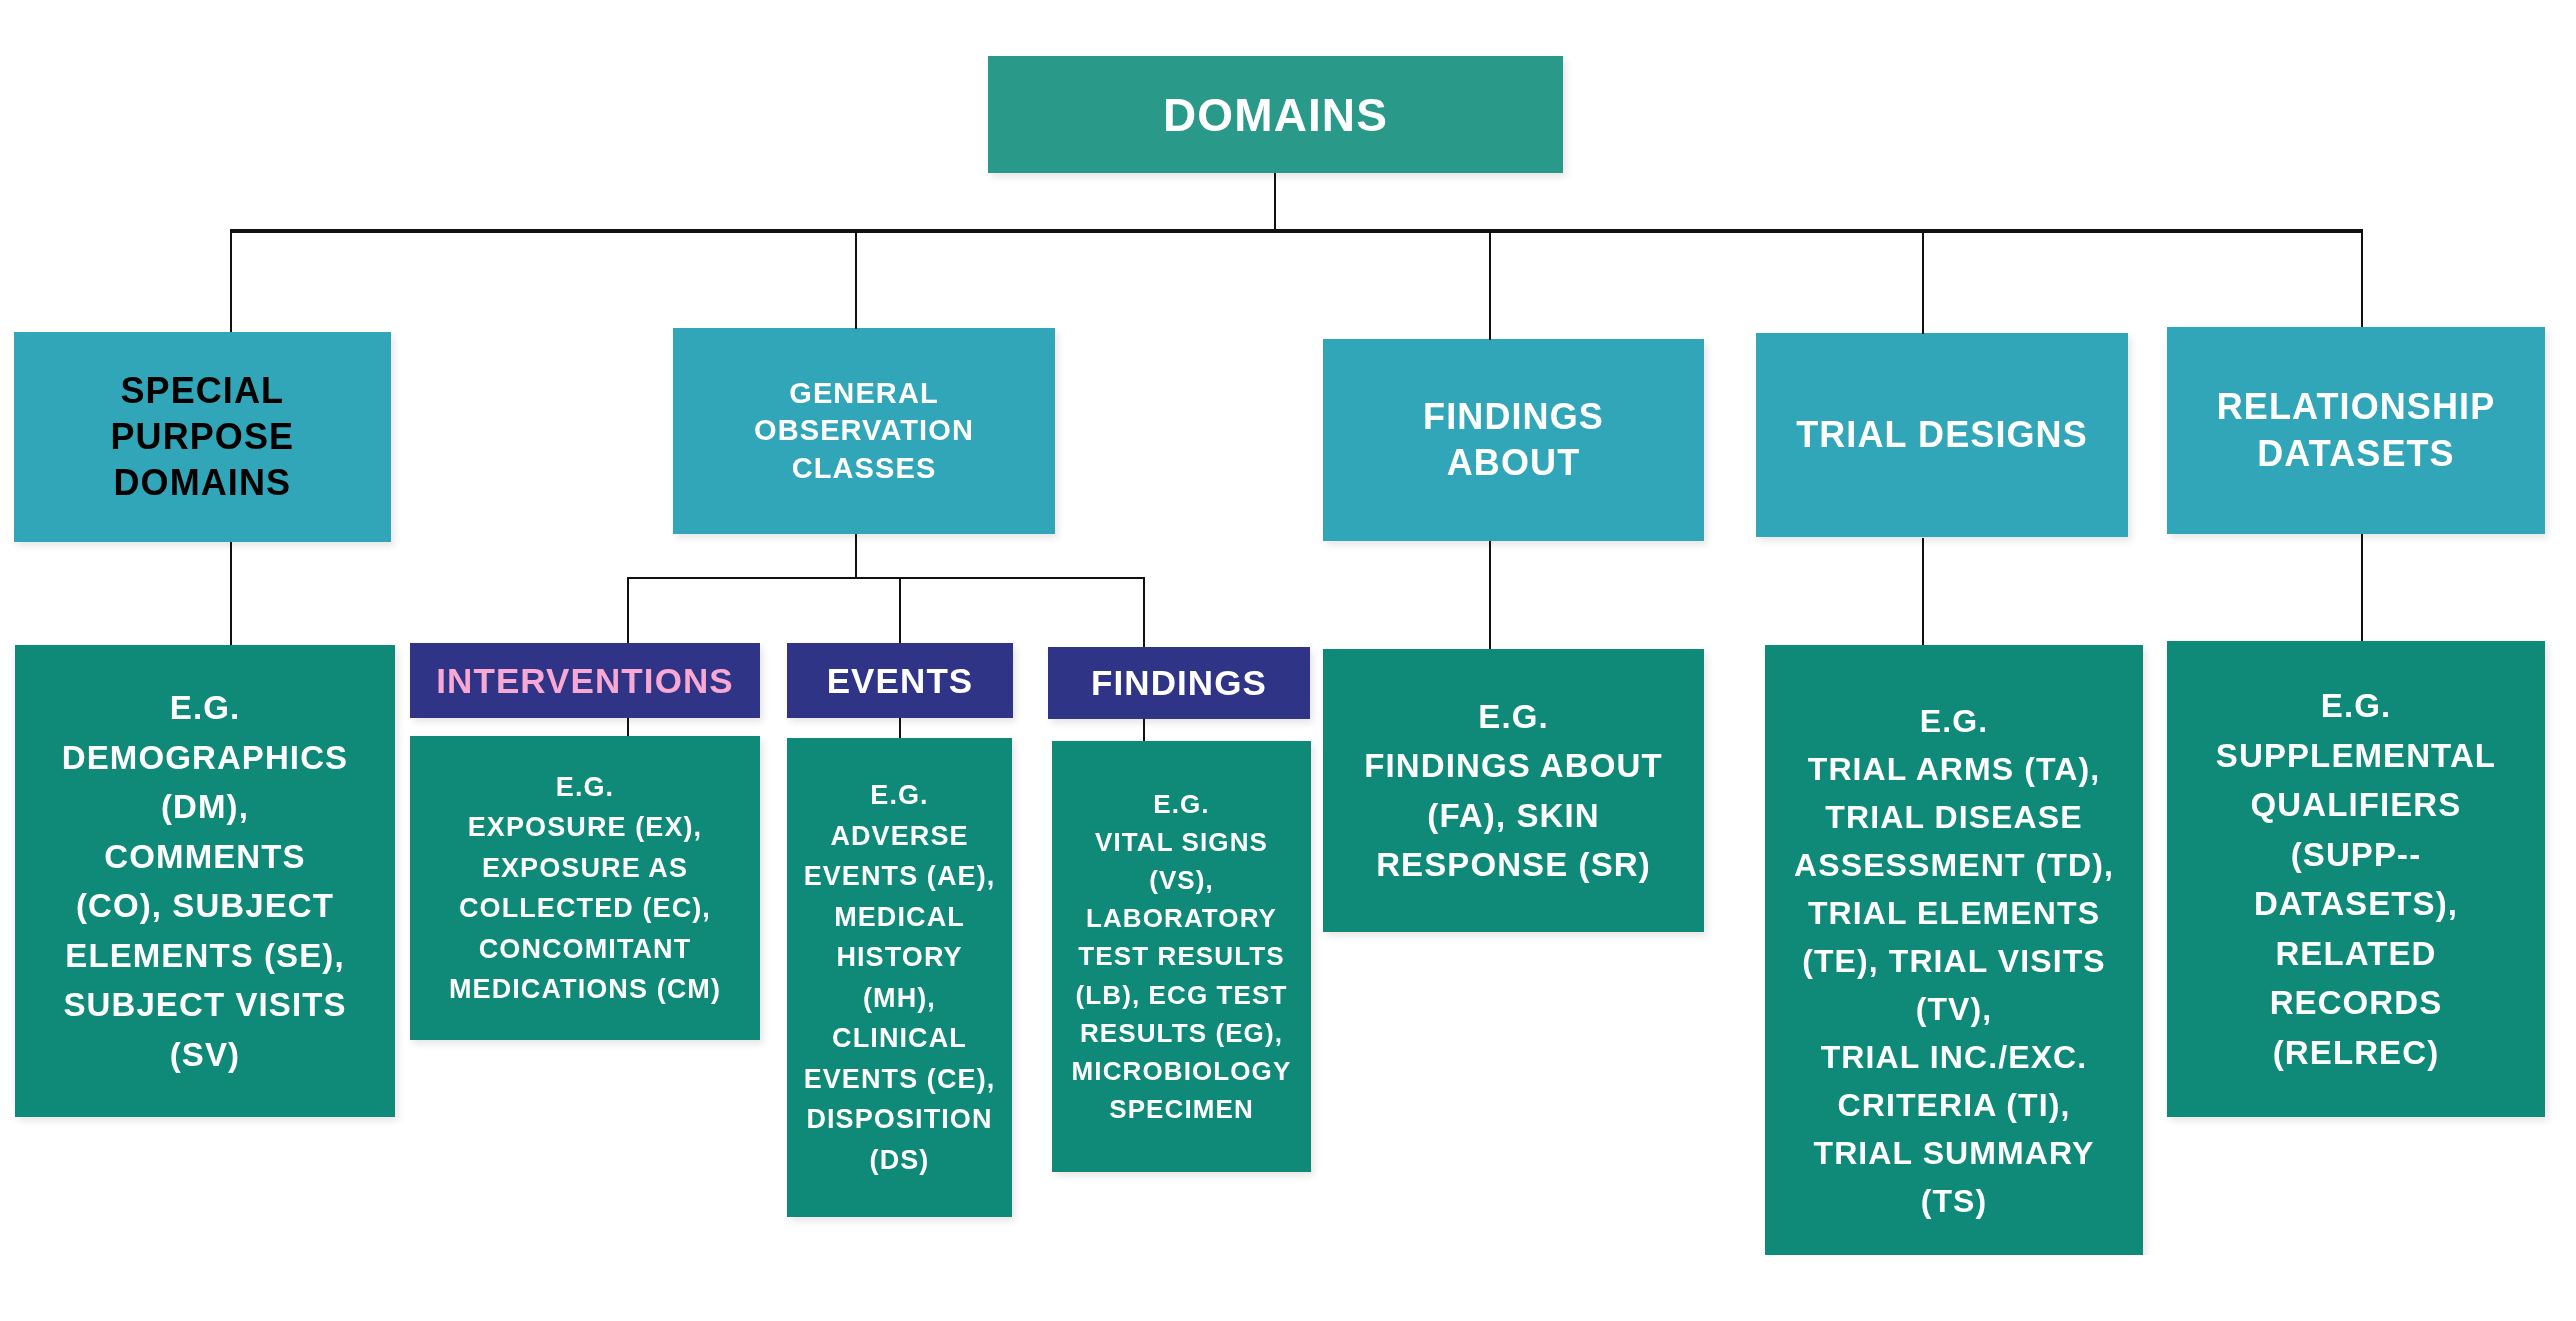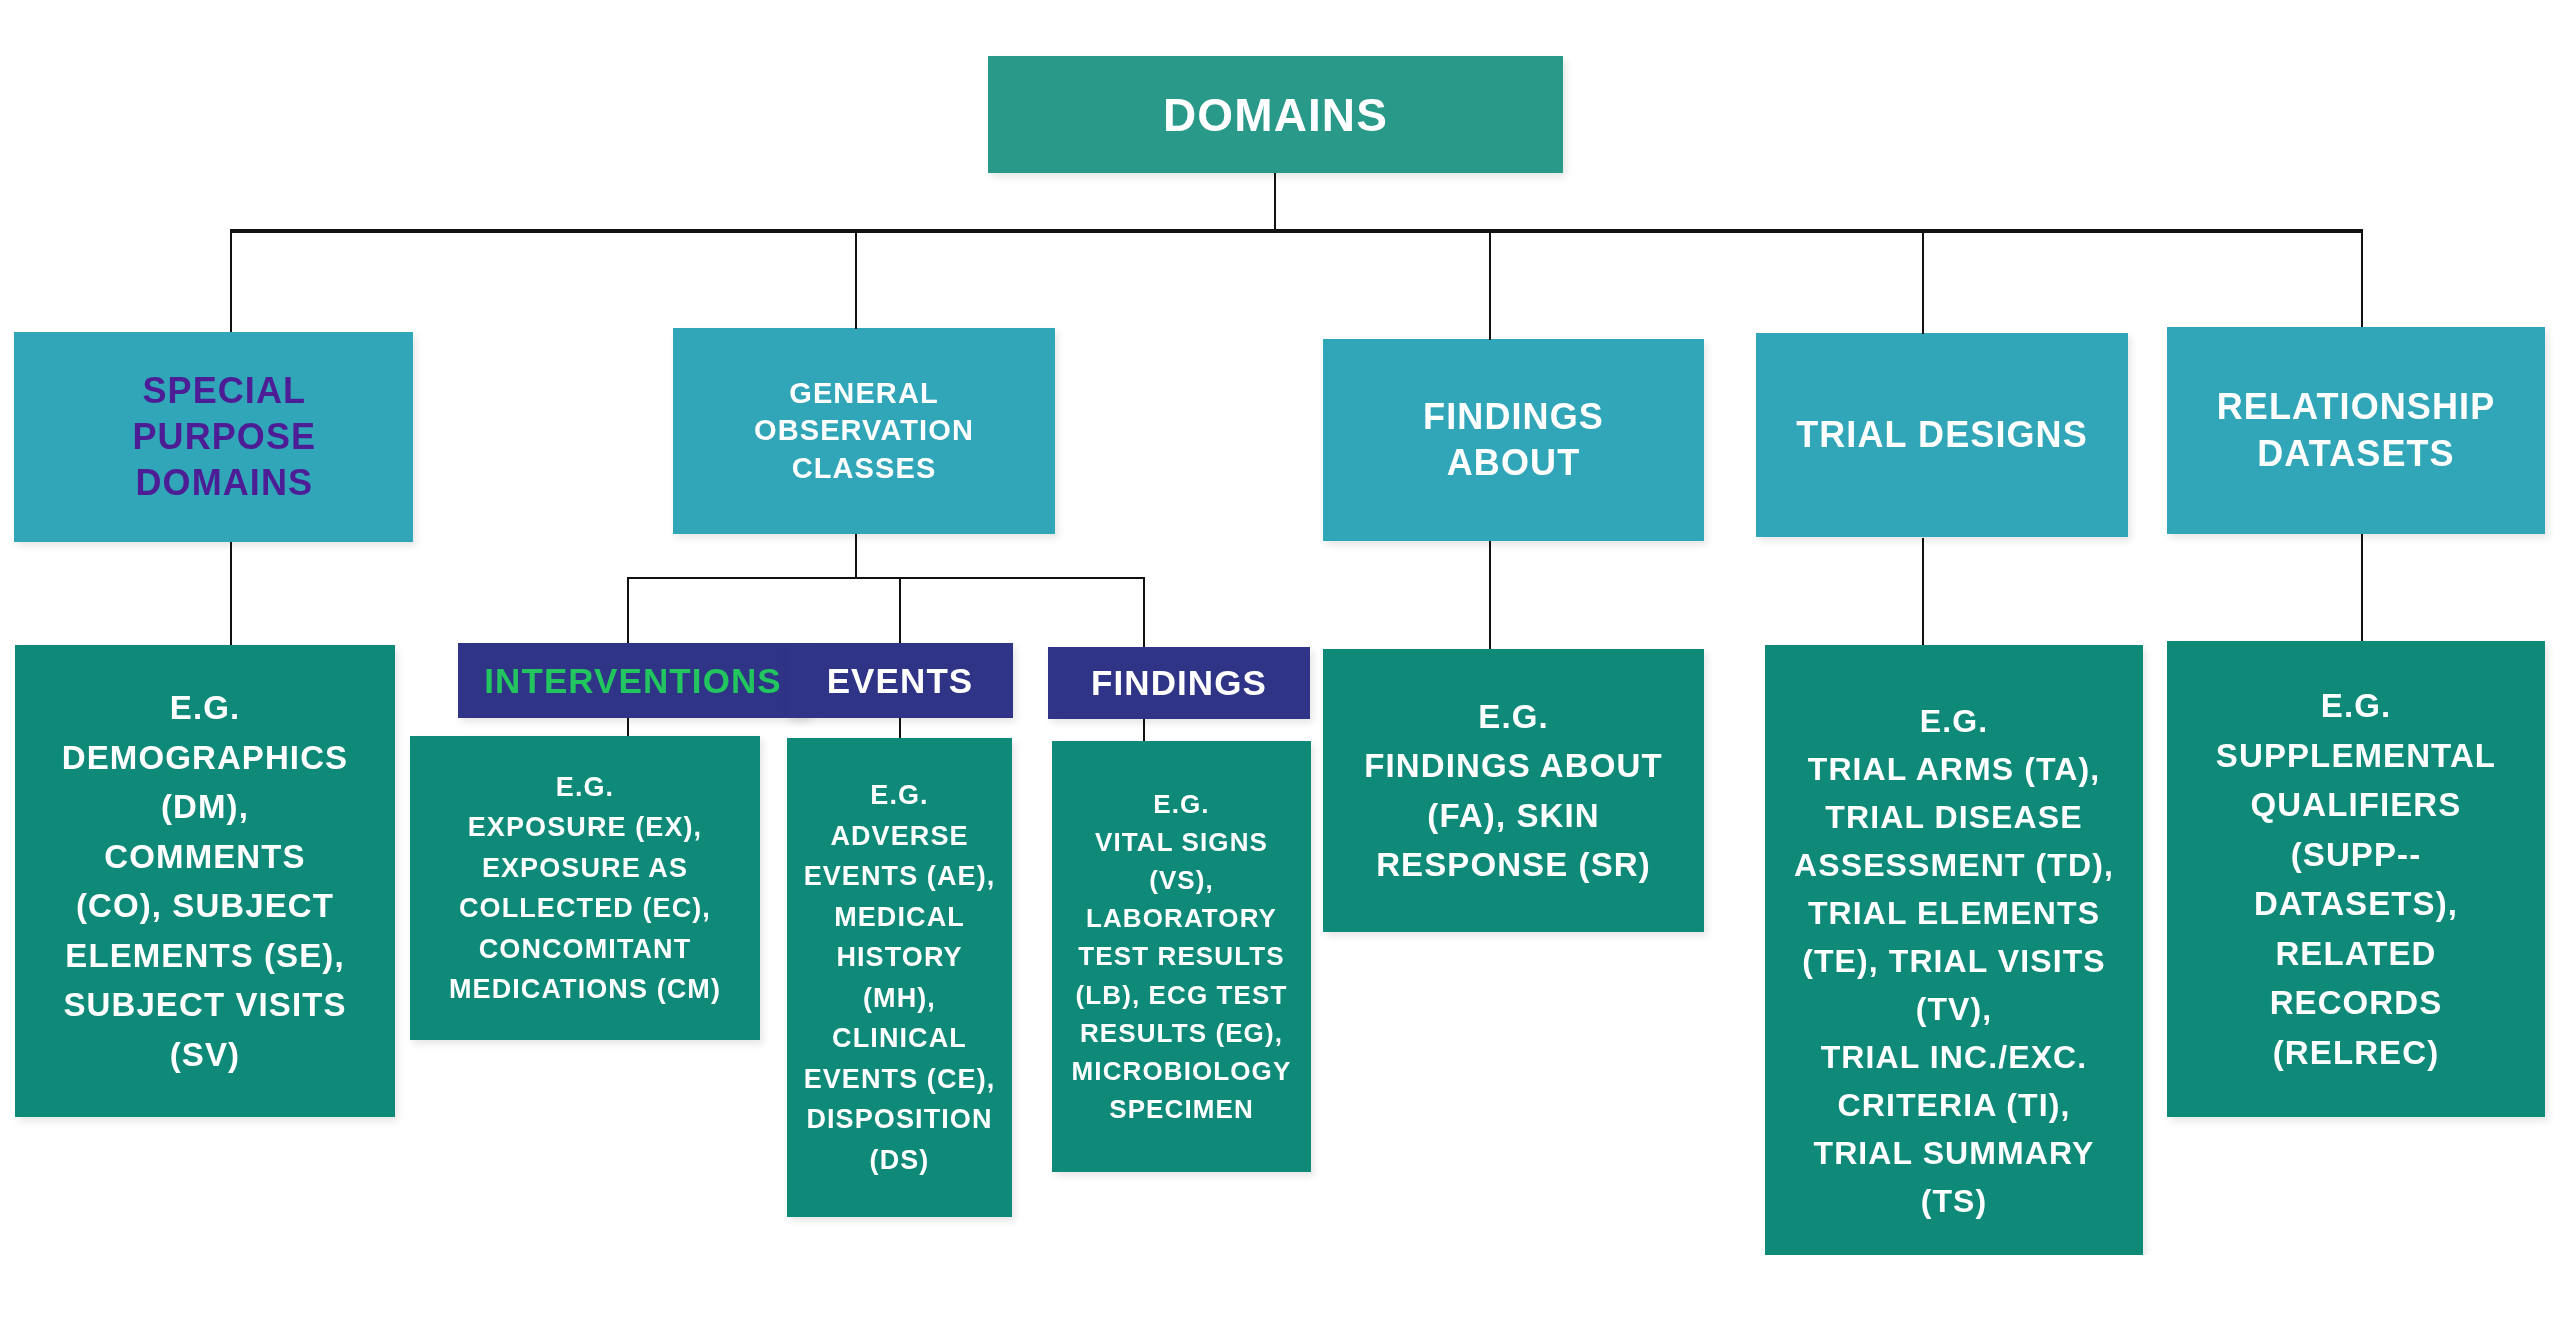--- a/index.html
+++ b/index.html
@@ -78,33 +78,33 @@
   #ln-td-det      { left: 1922px; top: 538px; width: 2.2px;    height: 107px; }
   #ln-rd-det      { left: 2361px; top: 534px; width: 2.2px;    height: 107px; }
 </style>
 </head>
 <body>
 
 <div class="canvas">
 
   <div class="node root-box" id="root" style="background: rgb(41, 153, 137); color: rgb(255, 255, 255);">DOMAINS</div>
 
-  <div class="node cat-box" id="cat-special" style="background: rgb(49, 166, 184); color: #4c1d95; padding-left: 22px;">SPECIAL
+  <div class="node cat-box" id="cat-special" style="background: rgb(49, 166, 184); color: #000000;">SPECIAL
 PURPOSE
 DOMAINS</div>
   <div class="node cat-box" id="cat-goc" style="background: rgb(49, 166, 184); color: rgb(255, 255, 255);">GENERAL
 OBSERVATION
 CLASSES</div>
   <div class="node cat-box" id="cat-fa" style="background: rgb(49, 166, 184); color: rgb(255, 255, 255);">FINDINGS
 ABOUT</div>
   <div class="node cat-box" id="cat-td" style="background: rgb(49, 166, 184); color: rgb(255, 255, 255);">TRIAL DESIGNS</div>
   <div class="node cat-box" id="cat-rd" style="background: rgb(49, 166, 184); color: rgb(255, 255, 255);">RELATIONSHIP
 DATASETS</div>
 
-  <div class="node hdr-box" id="hdr-int" style="background: rgb(47, 52, 135); color: #22c55e; margin-left: 48px;">INTERVENTIONS</div>
+  <div class="node hdr-box" id="hdr-int" style="background: rgb(47, 52, 135); color: #f9a8d4;">INTERVENTIONS</div>
   <div class="node hdr-box" id="hdr-evt" style="background: rgb(47, 52, 135); color: rgb(255, 255, 255);">EVENTS</div>
   <div class="node hdr-box" id="hdr-fnd" style="background: rgb(47, 52, 135); color: rgb(255, 255, 255);">FINDINGS</div>
 
   <div class="node det-box" id="det-special" style="background: rgb(15, 138, 121); color: rgb(255, 255, 255);">E.G.
 DEMOGRAPHICS
 (DM),
 COMMENTS
 (CO), SUBJECT
 ELEMENTS (SE),
 SUBJECT VISITS

